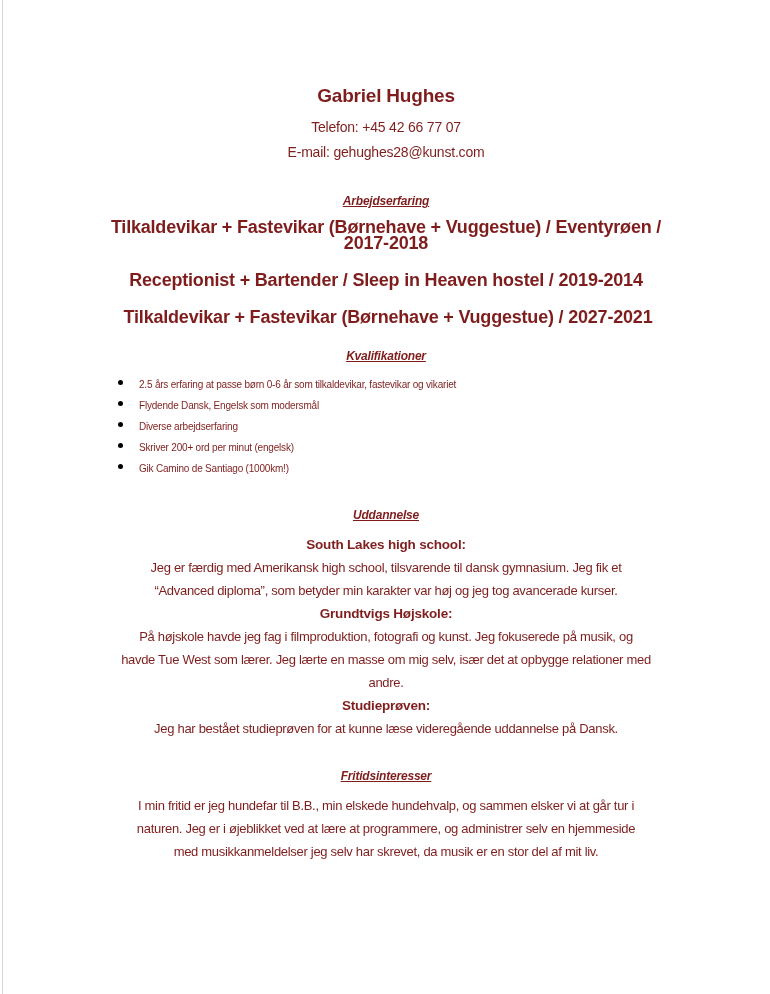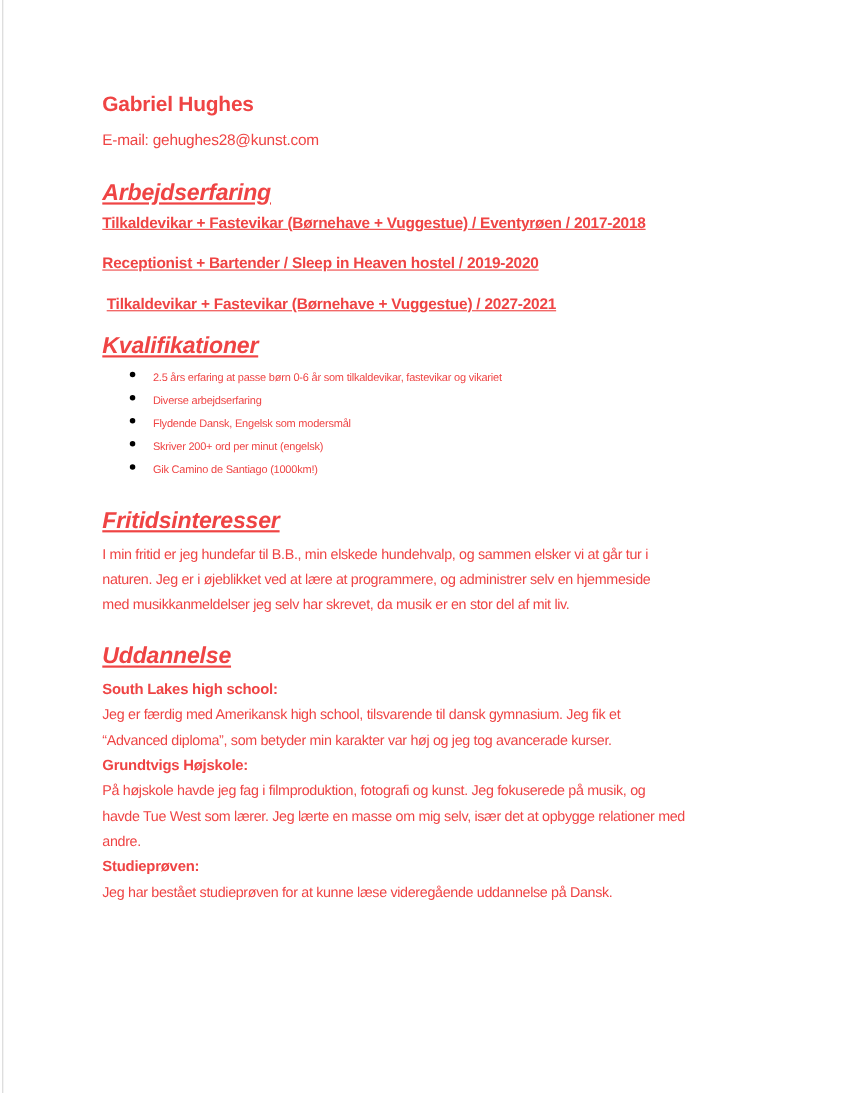--- a/index.html
+++ b/index.html
@@ -6,24 +6,25 @@
     margin: 0;
     padding: 0;
     background: #ffffff;
   }
   .page {
     position: relative;
     width: 716px;
     height: 994px;
     box-sizing: border-box;
     background: #ffffff;
-    color: #ef4444;
+    color: #7f1d1d;
     font-family: "Liberation Sans", "DejaVu Sans", sans-serif;
     padding: 84px 37px 0 93px;
     overflow: hidden;
+    text-align: center;
   }
   .page-edge-left {
     position: absolute;
     left: 2px;
     top: 0;
     bottom: 0;
     width: 1px;
     background: #d6d6d6;
   }
   .person-name {
@@ -33,35 +34,34 @@
     line-height: 24px;
     margin: 0 0 7px 0;
   }
   .contact-line {
     font-size: 14px;
     letter-spacing: -0.2px;
     line-height: 25px;
     margin: 0;
   }
   .section-title {
-    font-size: 21px;
+    font-size: 12px;
     font-weight: bold;
     font-style: italic;
     text-decoration: underline;
     letter-spacing: -0.2px;
     line-height: 20px;
     margin: 26px 0 8px 0;
   }
   .job-line {
-    font-size: 14px;
+    font-size: 18px;
     font-weight: bold;
     letter-spacing: -0.2px;
     line-height: 16px;
     margin: 0 0 21px 0;
-    text-decoration: underline;
   }
   .job-line.indented {
     padding-left: 4px;
   }
   .section-title.qualifications {
     margin-top: 3px;
   }
   .bullet-list {
     list-style: none;
     margin: 0;
@@ -101,73 +101,74 @@
     white-space: pre-line;
   }
 </style>
 </head>
 <body>
 
 <div class="page">
   <div class="page-edge-left"></div>
 
   <h1 class="person-name">Gabriel Hughes</h1>
+  <p class="contact-line">Telefon: +45 42 66 77 07</p>
   <p class="contact-line">E-mail: gehughes28@kunst.com</p>
 
   <div>
     <h2 class="section-title">Arbejdserfaring</h2>
     <p class="job-line">Tilkaldevikar + Fastevikar (Børnehave + Vuggestue) / Eventyrøen / 2017-2018</p>
-    <p class="job-line">Receptionist + Bartender / Sleep in Heaven hostel / 2019-2020</p>
+    <p class="job-line">Receptionist + Bartender / Sleep in Heaven hostel / 2019-2014</p>
     <p class="job-line indented">Tilkaldevikar + Fastevikar (Børnehave + Vuggestue) / 2027-2021</p>
   </div>
 
   <div>
     <h2 class="section-title qualifications">Kvalifikationer</h2>
     <ul class="bullet-list">
       <li class="bullet-item">
         <span class="bullet-dot"></span>
         <span>2.5 års erfaring at passe børn 0-6 år som tilkaldevikar, fastevikar og vikariet</span>
       </li>
       <li class="bullet-item">
         <span class="bullet-dot"></span>
-        <span>Diverse arbejdserfaring</span>
+        <span>Flydende Dansk, Engelsk som modersmål</span>
       </li>
       <li class="bullet-item">
         <span class="bullet-dot"></span>
-        <span>Flydende Dansk, Engelsk som modersmål</span>
+        <span>Diverse arbejdserfaring</span>
       </li>
       <li class="bullet-item">
         <span class="bullet-dot"></span>
         <span>Skriver 200+ ord per minut (engelsk)</span>
       </li>
       <li class="bullet-item">
         <span class="bullet-dot"></span>
         <span>Gik Camino de Santiago (1000km!)</span>
       </li>
     </ul>
-  </div>
-
-  <div>
-    <h2 class="section-title">Fritidsinteresser</h2>
-    <p class="body-text">I min fritid er jeg hundefar til B.B., min elskede hundehvalp, og sammen elsker vi at går tur i
-naturen. Jeg er i øjeblikket ved at lære at programmere, og administrer selv en hjemmeside
-med musikkanmeldelser jeg selv har skrevet, da musik er en stor del af mit liv.</p>
   </div>
 
   <div>
     <h2 class="section-title">Uddannelse</h2>
     <div>
       <p class="edu-heading">South Lakes high school:</p>
       <p class="body-text">Jeg er færdig med Amerikansk high school, tilsvarende til dansk gymnasium. Jeg fik et
 “Advanced diploma”, som betyder min karakter var høj og jeg tog avancerade kurser.</p>
     </div>
     <div>
       <p class="edu-heading">Grundtvigs Højskole:</p>
       <p class="body-text">På højskole havde jeg fag i filmproduktion, fotografi og kunst. Jeg fokuserede på musik, og
 havde Tue West som lærer. Jeg lærte en masse om mig selv, især det at opbygge relationer med
 andre.</p>
     </div>
     <div>
       <p class="edu-heading">Studieprøven:</p>
       <p class="body-text">Jeg har bestået studieprøven for at kunne læse videregående uddannelse på Dansk.</p>
     </div>
   </div>
+
+  <div>
+    <h2 class="section-title">Fritidsinteresser</h2>
+    <p class="body-text">I min fritid er jeg hundefar til B.B., min elskede hundehvalp, og sammen elsker vi at går tur i
+naturen. Jeg er i øjeblikket ved at lære at programmere, og administrer selv en hjemmeside
+med musikkanmeldelser jeg selv har skrevet, da musik er en stor del af mit liv.</p>
+  </div>
 </div>
 
 </body></html>

